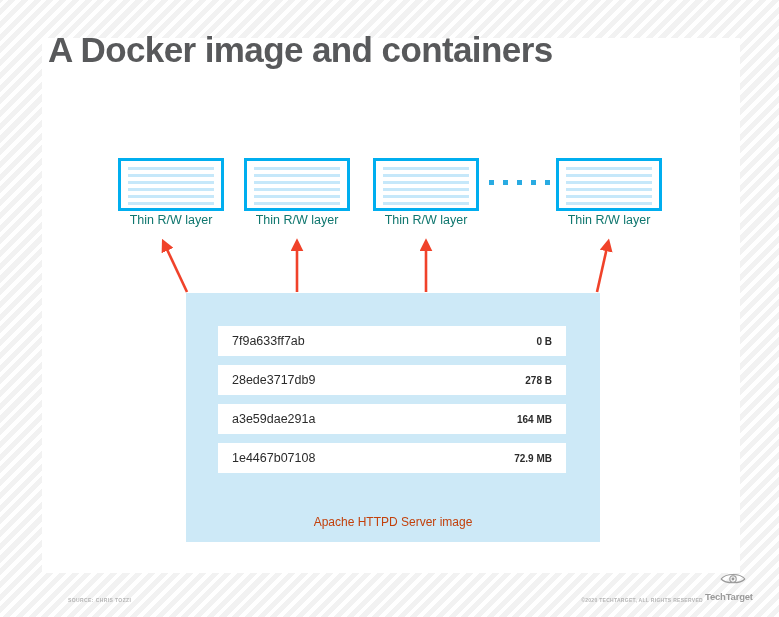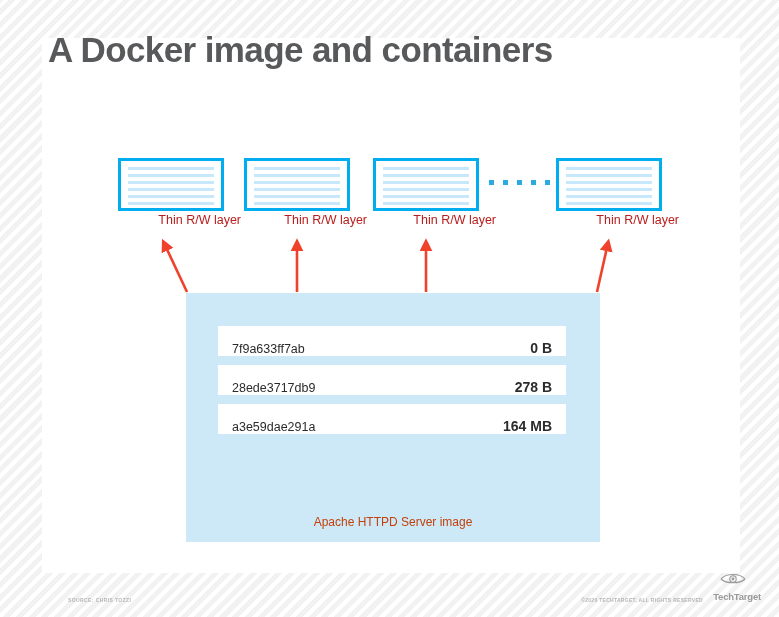--- a/index.html
+++ b/index.html
@@ -56,23 +56,23 @@
     padding: 6px 7px 0 7px;
   }
   .cline {
     height: 3px;
     background: #c6e8fa;
     margin-bottom: 4px;
   }
   .container-label {
     position: absolute;
     width: 140px;
-    text-align: right;
+    text-align: center;
     font-size: 12.5px;
-    color: #b91c1c;
+    color: #0f766e;
     white-space: nowrap;
   }
 
   
   #dots {
     position: absolute;
     left: 489px;
     top: 180px;
     display: flex;
     gap: 9px;
@@ -103,31 +103,31 @@
     position: absolute;
     left: 32px;
     top: 33px;
     width: 348px;
   }
   .layer-row {
     height: 30px;
     background: #ffffff;
     margin-bottom: 9px;
     display: flex;
-    align-items: flex-end;
+    align-items: center;
     justify-content: space-between;
     padding: 0 14px;
     box-sizing: border-box;
   }
   .layer-id {
     font-size: 12.5px;
     color: #2b2b2b;
   }
   .layer-size {
-    font-size: 14px;
+    font-size: 10px;
     color: #2b2b2b;
     font-weight: bold;
   }
   #panel-caption {
     position: absolute;
     left: 0;
     top: 222px;
     width: 414px;
     text-align: center;
     font-size: 12px;
@@ -153,21 +153,21 @@
     color: #b5b5b5;
     font-weight: bold;
     text-align: right;
     white-space: nowrap;
   }
   #tt-logo {
     position: absolute;
     right: 18px;
     top: 572px;
     width: 56px;
-    text-align: right;
+    text-align: left;
     margin-left: 28px;
   }
   #tt-eye { display: block; margin: 0 auto 1px auto; }
   #tt-word {
     font-size: 9.5px;
     font-weight: bold;
     color: #9a9a9a;
     letter-spacing: -0.2px;
   }
 </style>
@@ -245,20 +245,24 @@
       <span class="layer-size">0 B</span>
     </div>
     <div class="layer-row">
       <span class="layer-id">28ede3717db9</span>
       <span class="layer-size">278 B</span>
     </div>
     <div class="layer-row">
       <span class="layer-id">a3e59dae291a</span>
       <span class="layer-size">164 MB</span>
     </div>
+    <div class="layer-row">
+      <span class="layer-id">1e4467b07108</span>
+      <span class="layer-size">72.9 MB</span>
+    </div>
   </div>
   <div id="panel-caption">Apache HTTPD Server image</div>
 </div>
 
 <div id="source-note">SOURCE: CHRIS TOZZI</div>
 <div id="copyright">©2020 TECHTARGET, ALL RIGHTS RESERVED</div>
 <div id="tt-logo">
   <svg id="tt-eye" width="26" height="13" viewBox="0 0 26 13">
     <path d="M1,7 C6,1 20,1 25,7" stroke="#9a9a9a" stroke-width="1.1" fill="none"></path>
     <path d="M1,7 C6,12 20,12 25,7" stroke="#9a9a9a" stroke-width="1.1" fill="none"></path>

